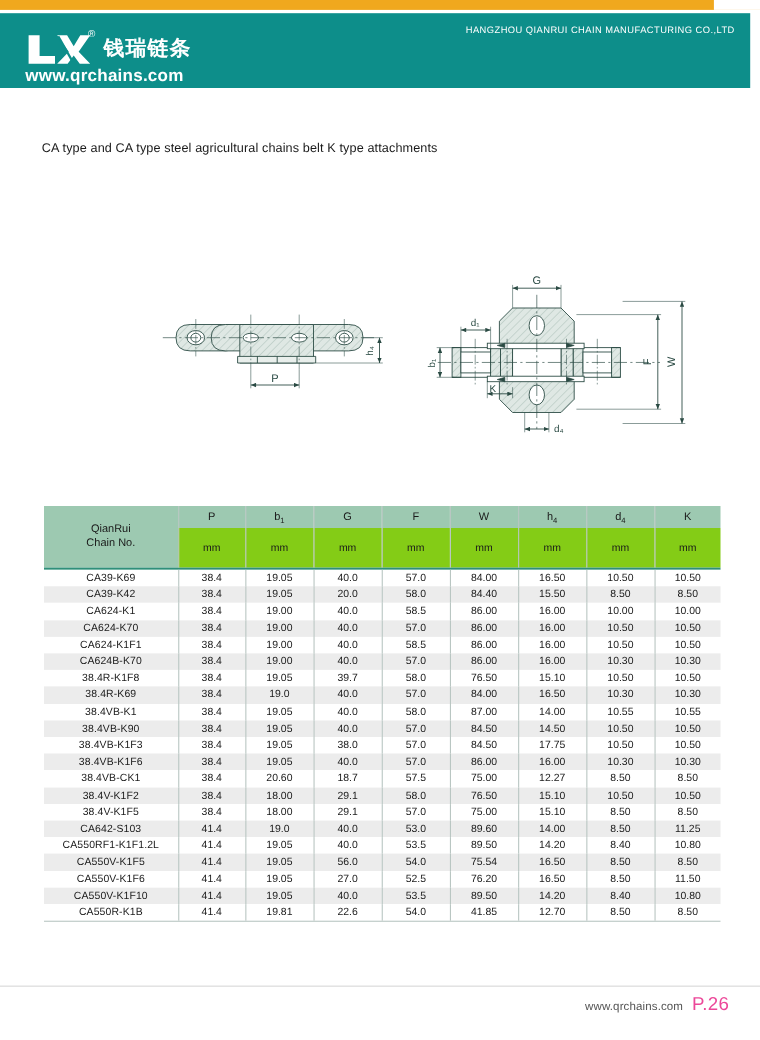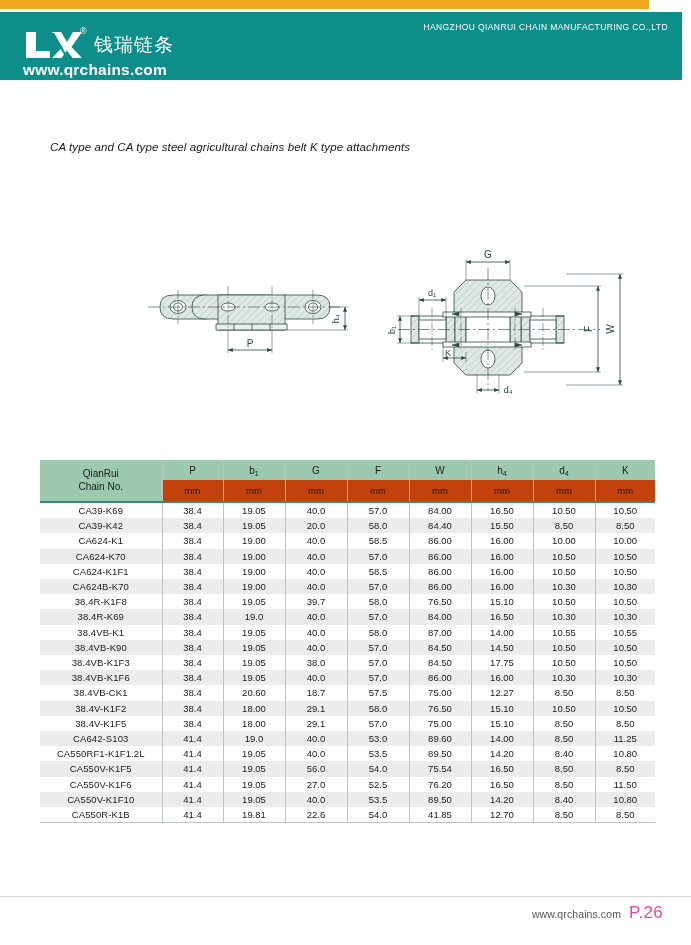--- a/index.html
+++ b/index.html
@@ -67,21 +67,21 @@
     position: absolute;
     left: 58px; top: -2px;
     color: #ffffff;
     font-size: 9px;
   }
   .logo-cn {
     position: absolute;
     left: 72px; top: 6px;
     color: #ffffff;
     font-size: 19px;
-    font-weight: normal;
+    font-weight: bold;
     letter-spacing: 1px;
     line-height: 22px;
     white-space: nowrap;
   }
   .logo-url {
     position: absolute;
     left: 1px; top: 33px;
     color: #ffffff;
     font-size: 15.5px;
     font-weight: bold;
@@ -101,23 +101,22 @@
     font-weight: bold;
     color: #111111;
     letter-spacing: .2px;
     margin: 0 0 3px 0;
     line-height: 19px;
   }
   .title-en {
     font-size: 11.5px;
     color: #1a1a1a;
     letter-spacing: .1px;
-    margin: 12px;
+    margin: 0;
     line-height: 15px;
-    font-style: italic;
   }
 
   
   .drawings {
     position: absolute;
     left: 0; top: 212px;
     width: 691px; height: 215px;
   }
   .dwg-svg { display: block; }
 
@@ -158,22 +157,22 @@
     vertical-align: middle;
   }
   tr.hrow-sym th sub {
     font-size: 7px;
     vertical-align: baseline;
     position: relative;
     top: 2px;
   }
   
   tr.hrow-unit th {
-    background: #c2410c;
-    height: 21px;
+    background: #84cc16;
+    height: 36px;
     font-weight: normal;
     font-size: 9.5px;
     vertical-align: middle;
   }
   
   th.namehead {
     background: #f0f3f2;
     text-align: left;
     padding-left: 24px;
     font-weight: normal;

